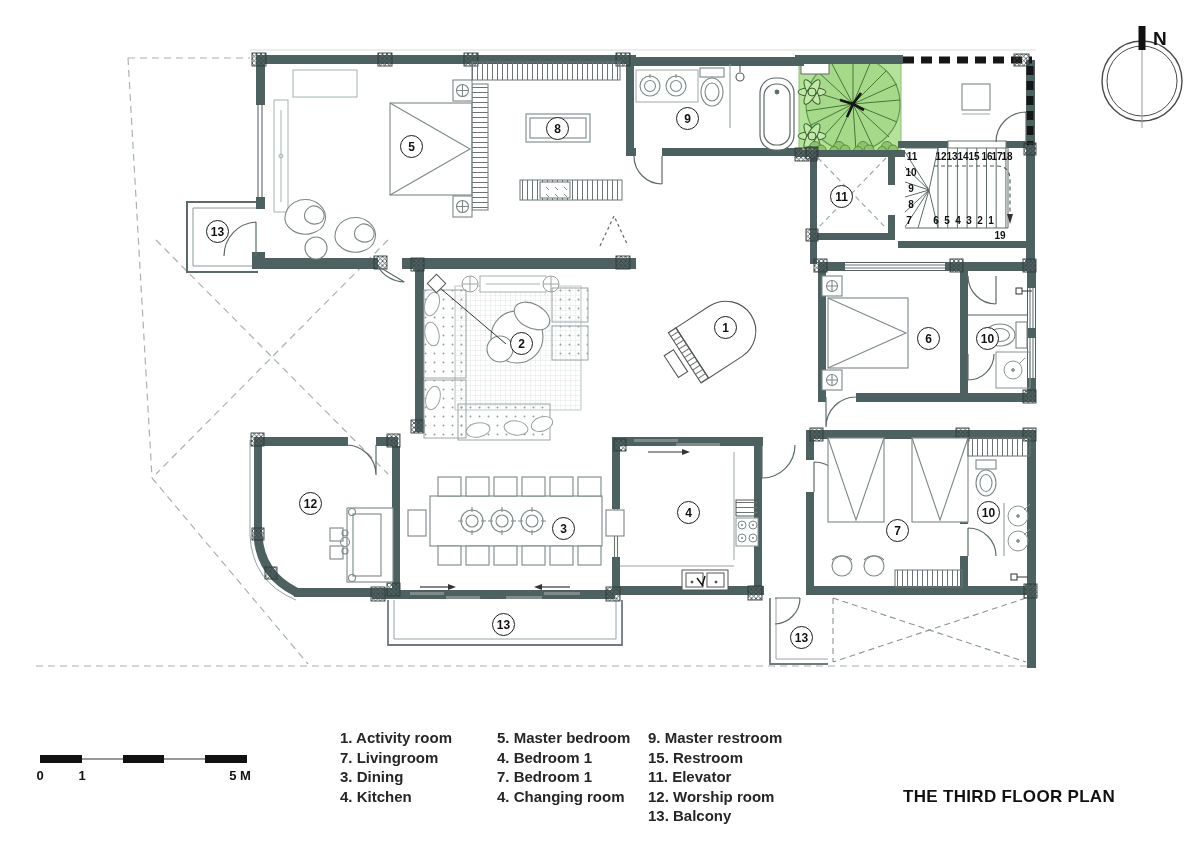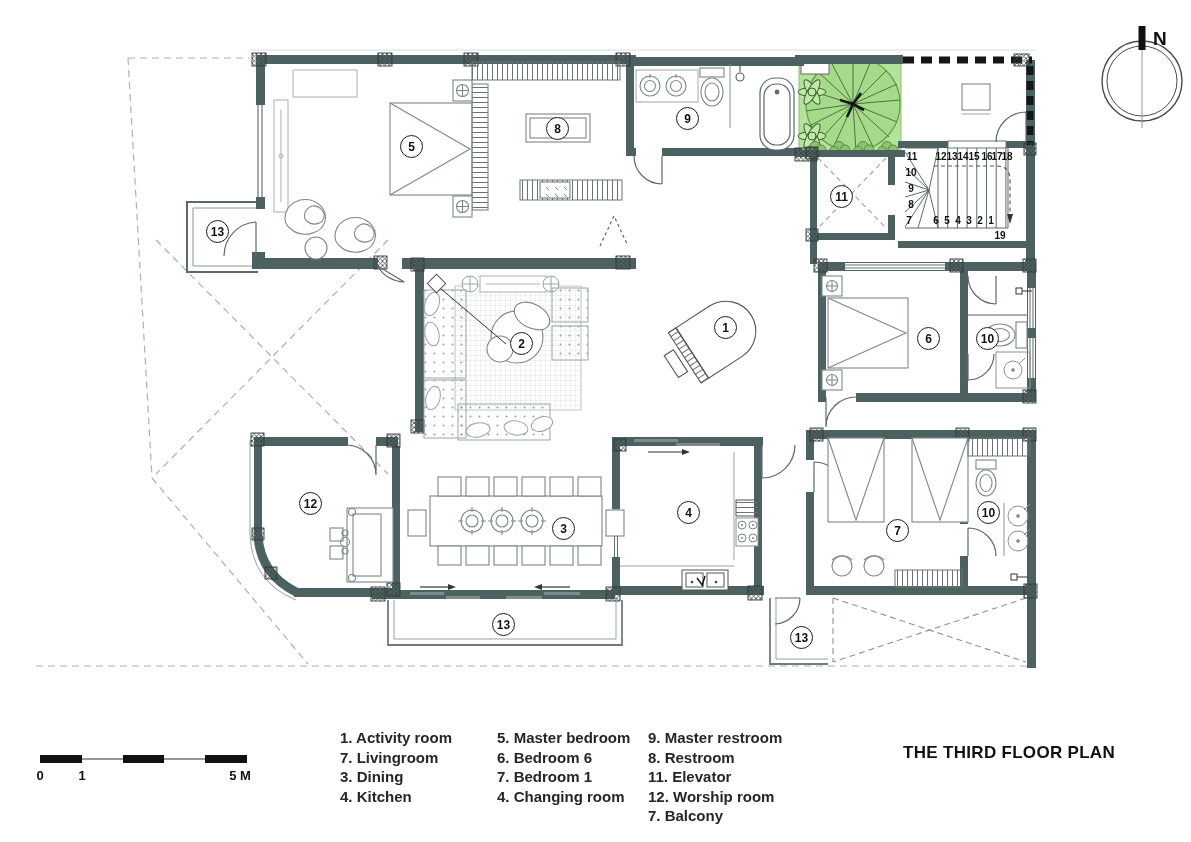--- a/index.html
+++ b/index.html
@@ -8,21 +8,21 @@
   .stage svg{position:absolute;left:0;top:0;}
   .badge{position:absolute;width:23px;height:23px;border:1.6px solid #1c1c1c;border-radius:50%;
          background:#fff;display:flex;align-items:center;justify-content:center;
          font-size:12px;font-weight:600;color:#111;box-sizing:border-box;z-index:5;}
   .legend{position:absolute;left:340px;top:728px;width:470px;z-index:4;}
   .legend .col{position:absolute;top:0;}
   .legend .col1{left:0;width:150px;}
   .legend .col2{left:157px;width:150px;}
   .legend .col3{left:308px;width:170px;}
   .legend-item{font-size:15px;line-height:19.5px;font-weight:600;color:#262626;white-space:nowrap;}
-  .plan-title{position:absolute;right:76px;top:743px;font-size:17px;font-weight:700;
+  .plan-title{position:absolute;right:76px;top:787px;font-size:17px;font-weight:700;
               letter-spacing:.3px;color:#111;z-index:4;}
 </style>
 </head>
 <body>
 
 <div class="stage">
 
 <svg width="1191" height="842" viewBox="0 0 1191 842">
   <defs>
     <pattern id="hatch" width="4.5" height="4.5" patternUnits="userSpaceOnUse">
@@ -603,28 +603,28 @@
 
 <div class="legend">
   <div class="col col1">
     <div class="legend-item">1. Activity room</div>
     <div class="legend-item">7. Livingroom</div>
     <div class="legend-item">3. Dining</div>
     <div class="legend-item">4. Kitchen</div>
   </div>
   <div class="col col2">
     <div class="legend-item">5. Master bedroom</div>
-    <div class="legend-item">6. Bedroom 6</div>
+    <div class="legend-item">4. Bedroom 1</div>
     <div class="legend-item">7. Bedroom 1</div>
     <div class="legend-item">4. Changing room</div>
   </div>
   <div class="col col3">
     <div class="legend-item">9. Master restroom</div>
-    <div class="legend-item">8. Restroom</div>
+    <div class="legend-item">15. Restroom</div>
     <div class="legend-item">11. Elevator</div>
     <div class="legend-item">12. Worship room</div>
-    <div class="legend-item">7. Balcony</div>
+    <div class="legend-item">13. Balcony</div>
   </div>
 </div>
 
 <div class="plan-title">THE THIRD FLOOR PLAN</div>
 
 </div>
 
 </body></html>

